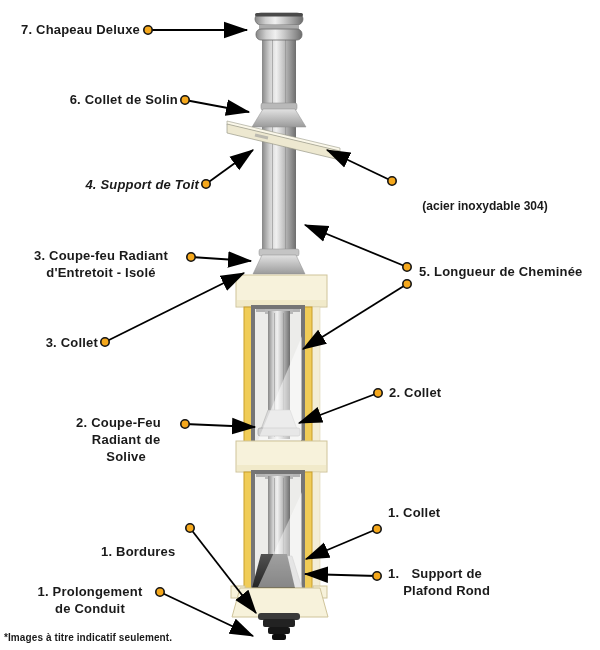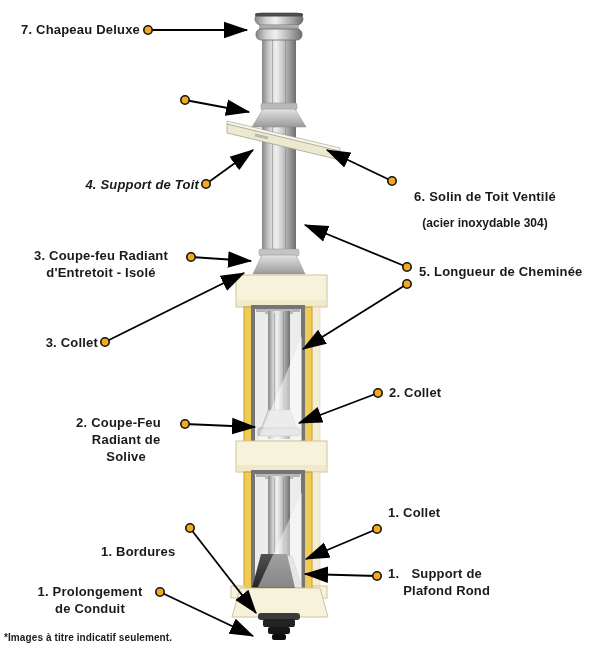--- a/index.html
+++ b/index.html
@@ -171,25 +171,25 @@
       <circle class="dot" cx="185" cy="424" r="4.2" fill="#F5A81C"></circle>
       <circle class="dot" cx="190" cy="528" r="4.2" fill="#F5A81C"></circle>
       <circle class="dot" cx="377" cy="529" r="4.2" fill="#F5A81C"></circle>
       <circle class="dot" cx="377" cy="576" r="4.2" fill="#F5A81C"></circle>
       <circle class="dot" cx="160" cy="592" r="4.2" fill="#F5A81C"></circle>
     </g>
   </svg>
 
   <div class="lbl lbl-chapeau">7. Chapeau Deluxe</div>
 
+  <div class="lbl lbl-collet-solin">6. Collet de Solin</div>
 
   <div class="lbl lbl-support-toit">4. Support de Toit</div>
 
   <div class="lbl lbl-solin">
-    <span>6. Solin de Toit Ventilé</span>
     <span class="sub">(acier inoxydable 304)</span>
   </div>
 
   <div class="lbl lbl-coupe-entretoit">3. Coupe-feu Radiant
 d'Entretoit - Isolé</div>
 
   <div class="lbl lbl-collet3">3. Collet</div>
 
   <div class="lbl lbl-longueur">5. Longueur de Cheminée</div>
 

